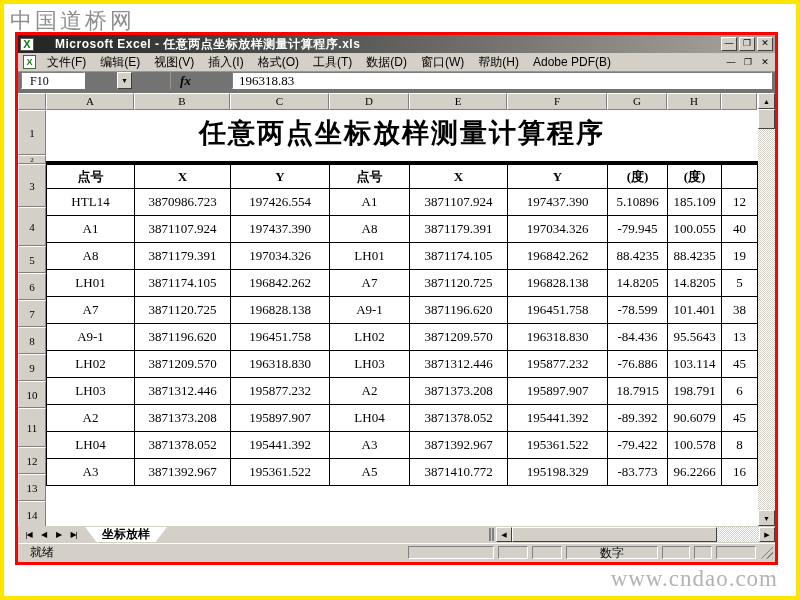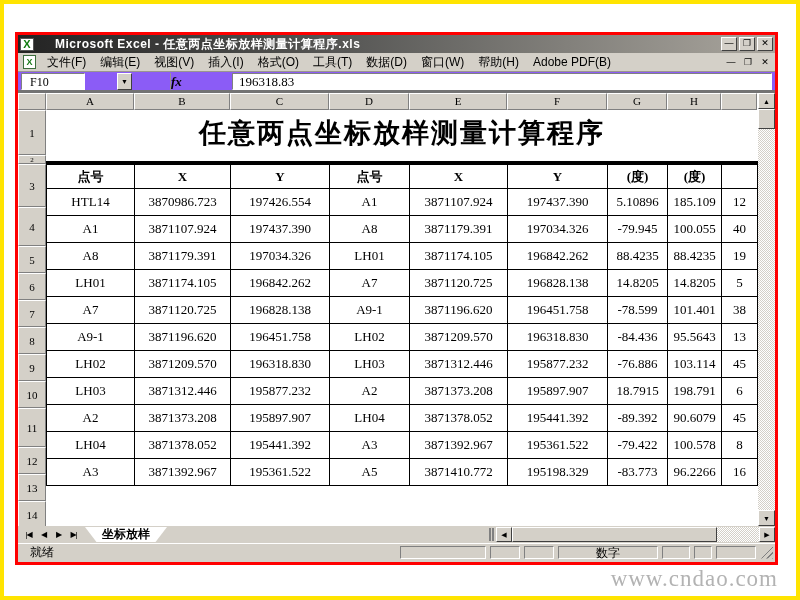--- a/index.html
+++ b/index.html
@@ -28,28 +28,28 @@
   
   .menubar { height:19px; display:flex; align-items:center; background:#d4d0c8;
              border-bottom:1px solid #9a968e; padding:0 3px; }
   .doc-icon { width:13px; height:14px; background:#fff; border:1px solid #3c6e3c; margin:0 4px 0 2px; position:relative; flex:none;}
   .doc-icon span{ position:absolute; left:0; top:-2px; width:100%; text-align:center; font-size:9px; font-weight:bold; color:#1a7a1a; line-height:16px;}
   .menu-item { font-size:12px; color:#000; padding:2px 7px; white-space:nowrap; }
   .menu-controls { margin-left:auto; display:flex; align-items:center; }
   .mc-btn { width:14px; height:13px; font-size:9px; line-height:13px; text-align:center; color:#000; margin-left:3px; }
 
   
-  .formulabar { height:21px; display:flex; align-items:center; background:#8b5cf6;
-                border-bottom:3px solid #737373; padding:1px 3px;gap:32px; }
+  .formulabar { height:21px; display:flex; align-items:center; background:#737373;
+                border-bottom:5px solid #737373; padding:1px 3px;gap:32px; }
   .namebox { width:64px; height:17px; background:#fff; border:1px solid;
              border-color:#808080 #fff #fff #808080; font-size:12px; padding:1px 0 0 8px;
              font-family:"Liberation Serif","DejaVu Serif",serif; }
   .name-drop { width:15px; height:17px; background:#d4d0c8; border:1px solid;
                border-color:#fff #404040 #404040 #fff; font-size:7px; text-align:center; line-height:15px; }
-  .fx { width:30px; text-align:left; font-family:"Liberation Serif","DejaVu Serif",serif;
+  .fx { width:30px; text-align:center; font-family:"Liberation Serif","DejaVu Serif",serif;
         font-style:italic; font-weight:bold; font-size:13px; border-left:1px solid #9a968e; margin-left:6px; height:17px; line-height:17px;}
   .formula-input { flex:1; height:17px; background:#fff; border:1px solid;
                    border-color:#808080 #fff #fff #808080; font-size:13px; padding:0 0 0 6px;
                    font-family:"Liberation Serif","DejaVu Serif",serif; line-height:16px;}
 
   
   .sheetarea { position:relative; height:433px; background:#fff; }
   .corner { position:absolute; left:0; top:0; width:28px; height:17px; background:#d4d0c8;
             border:1px solid; border-color:#fff #808080 #808080 #fff; }
   .colheaders { position:absolute; left:28px; top:0; height:17px; display:flex; }
@@ -107,20 +107,21 @@
   .sp { height:13px; border:1px solid; border-color:#808080 #fff #fff #808080; margin-left:4px; flex:none;
         font-size:12px; text-align:center; line-height:12px; }
   .grip { width:13px; height:13px; margin-left:4px; flex:none;
           background:repeating-linear-gradient(315deg,#808080 0 1px,transparent 1px 4px);
           clip-path:polygon(100% 0,100% 100%,0 100%); }
 </style>
 </head>
 <body>
 
 <div class="canvas">
+  <div class="wm-top">中国道桥网</div>
   <div class="wm-bottom">www.cndao.com</div>
 
   <div class="window">
 
     <div class="titlebar">
       <div class="app-icon">
           <span>X</span>
         </div>
       <div class="titletext">Microsoft Excel - 任意两点坐标放样测量计算程序.xls</div>
       <div class="tb-btn">—</div>
@@ -363,21 +364,21 @@
       <div class="hthumb"></div>
       <div class="htrack checker"></div>
       <div class="hs-btn">▶</div>
     </div>
 
     <div class="statusbar">
       <div class="status-left">就绪</div>
       <div class="sp" style="width:86px;margin-left:auto"></div>
       <div class="sp" style="width:30px"></div>
       <div class="sp" style="width:30px"></div>
-      <div class="sp" style="width:100px">数字</div>
+      <div class="sp" style="width:92px">数字</div>
       <div class="sp" style="width:28px"></div>
       <div class="sp" style="width:18px"></div>
       <div class="sp" style="width:40px"></div>
       <div class="grip"></div>
     </div>
 
   </div>
 </div>
 
 </body></html>

